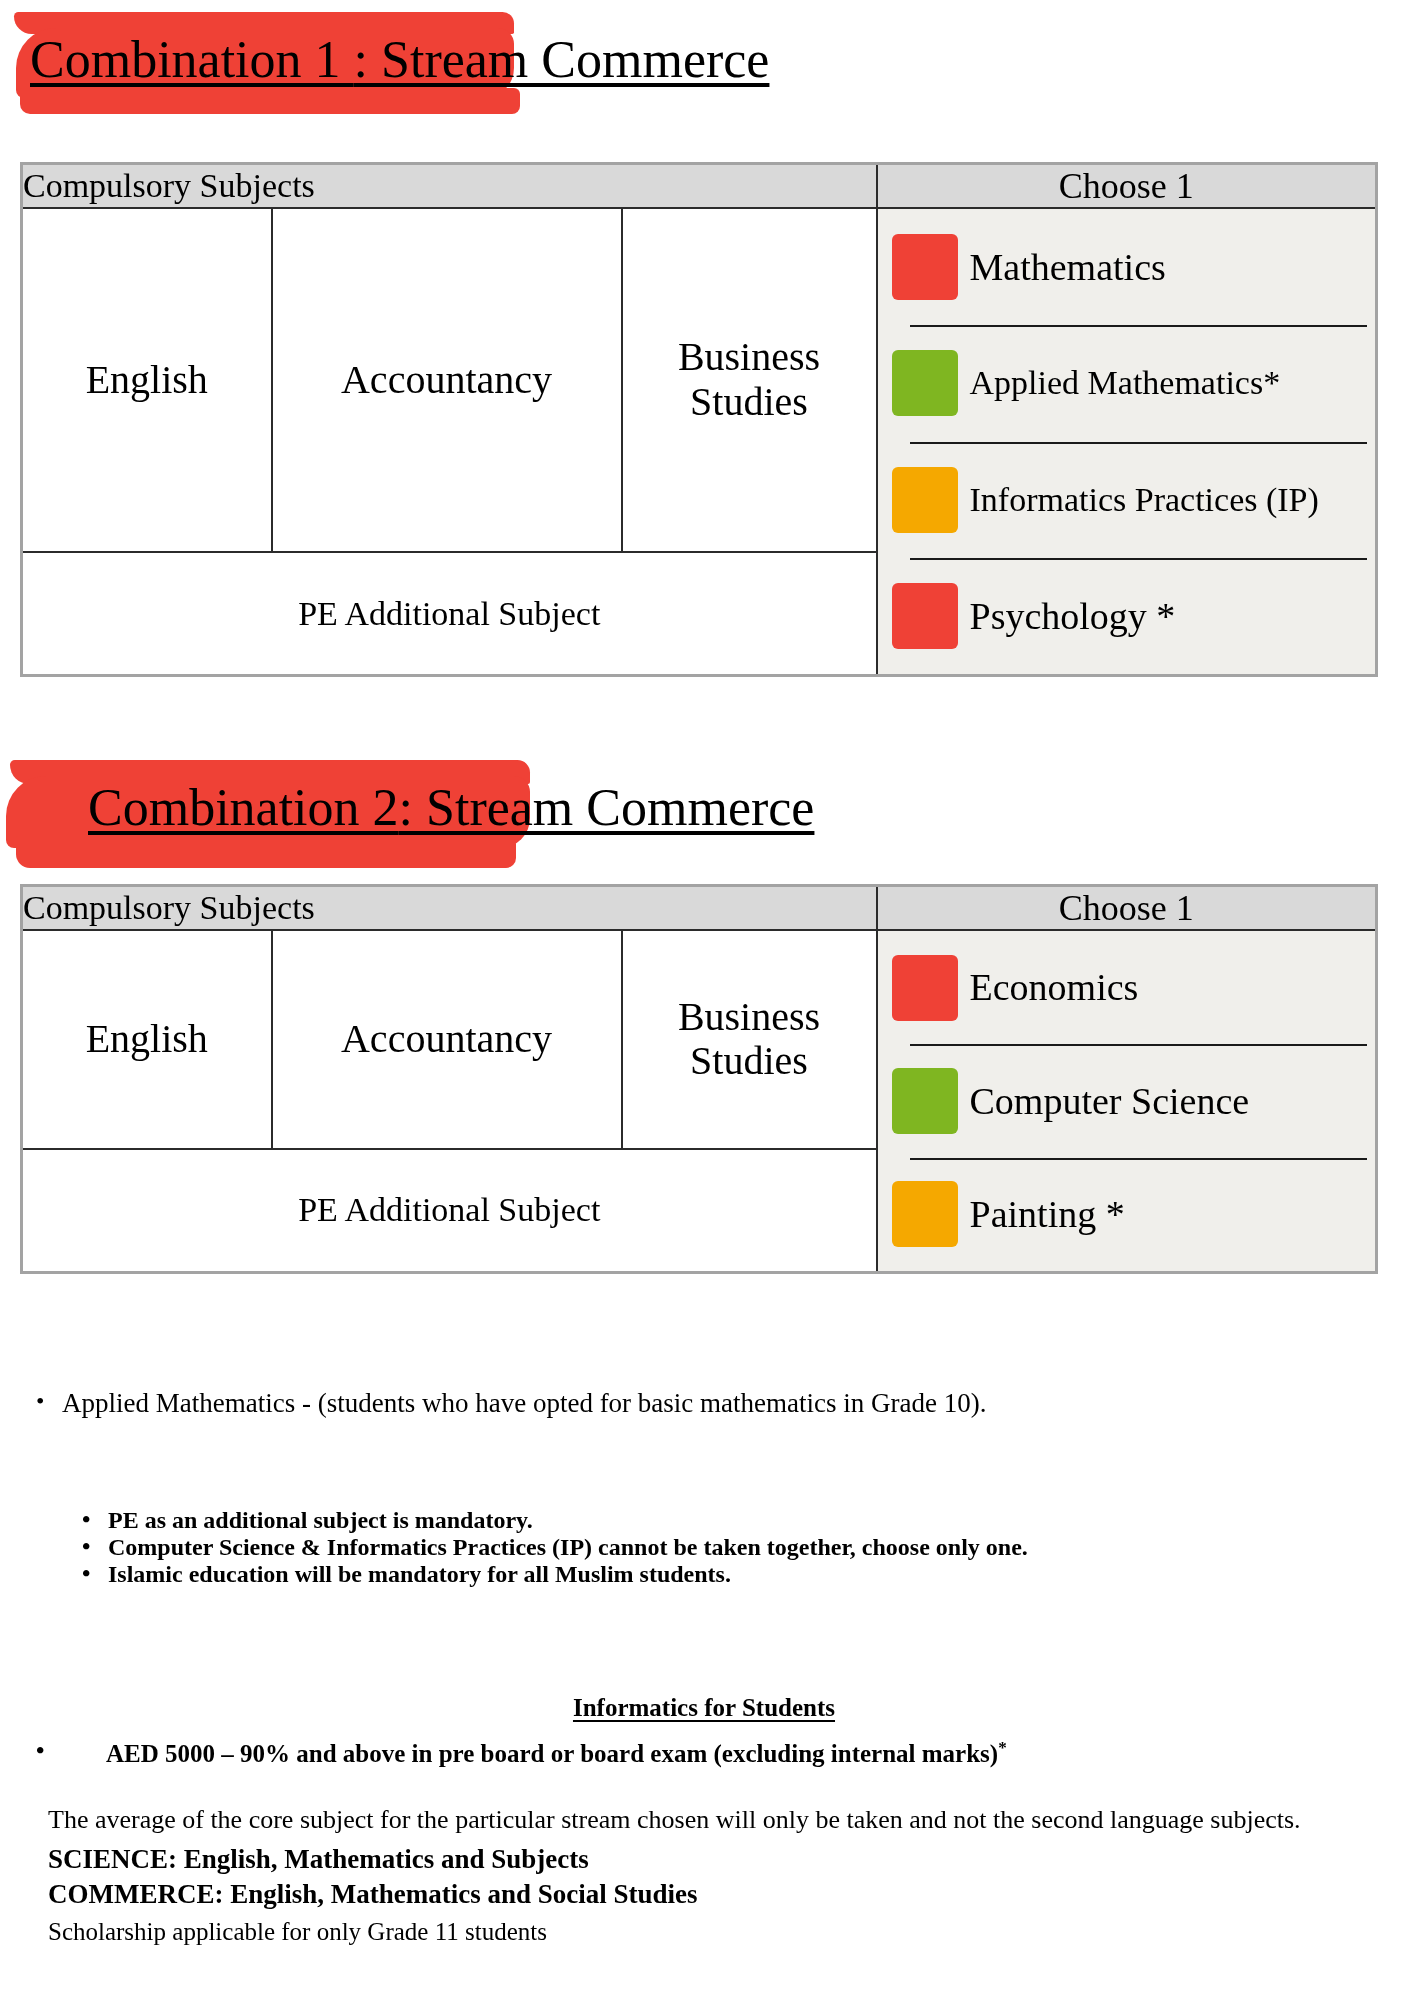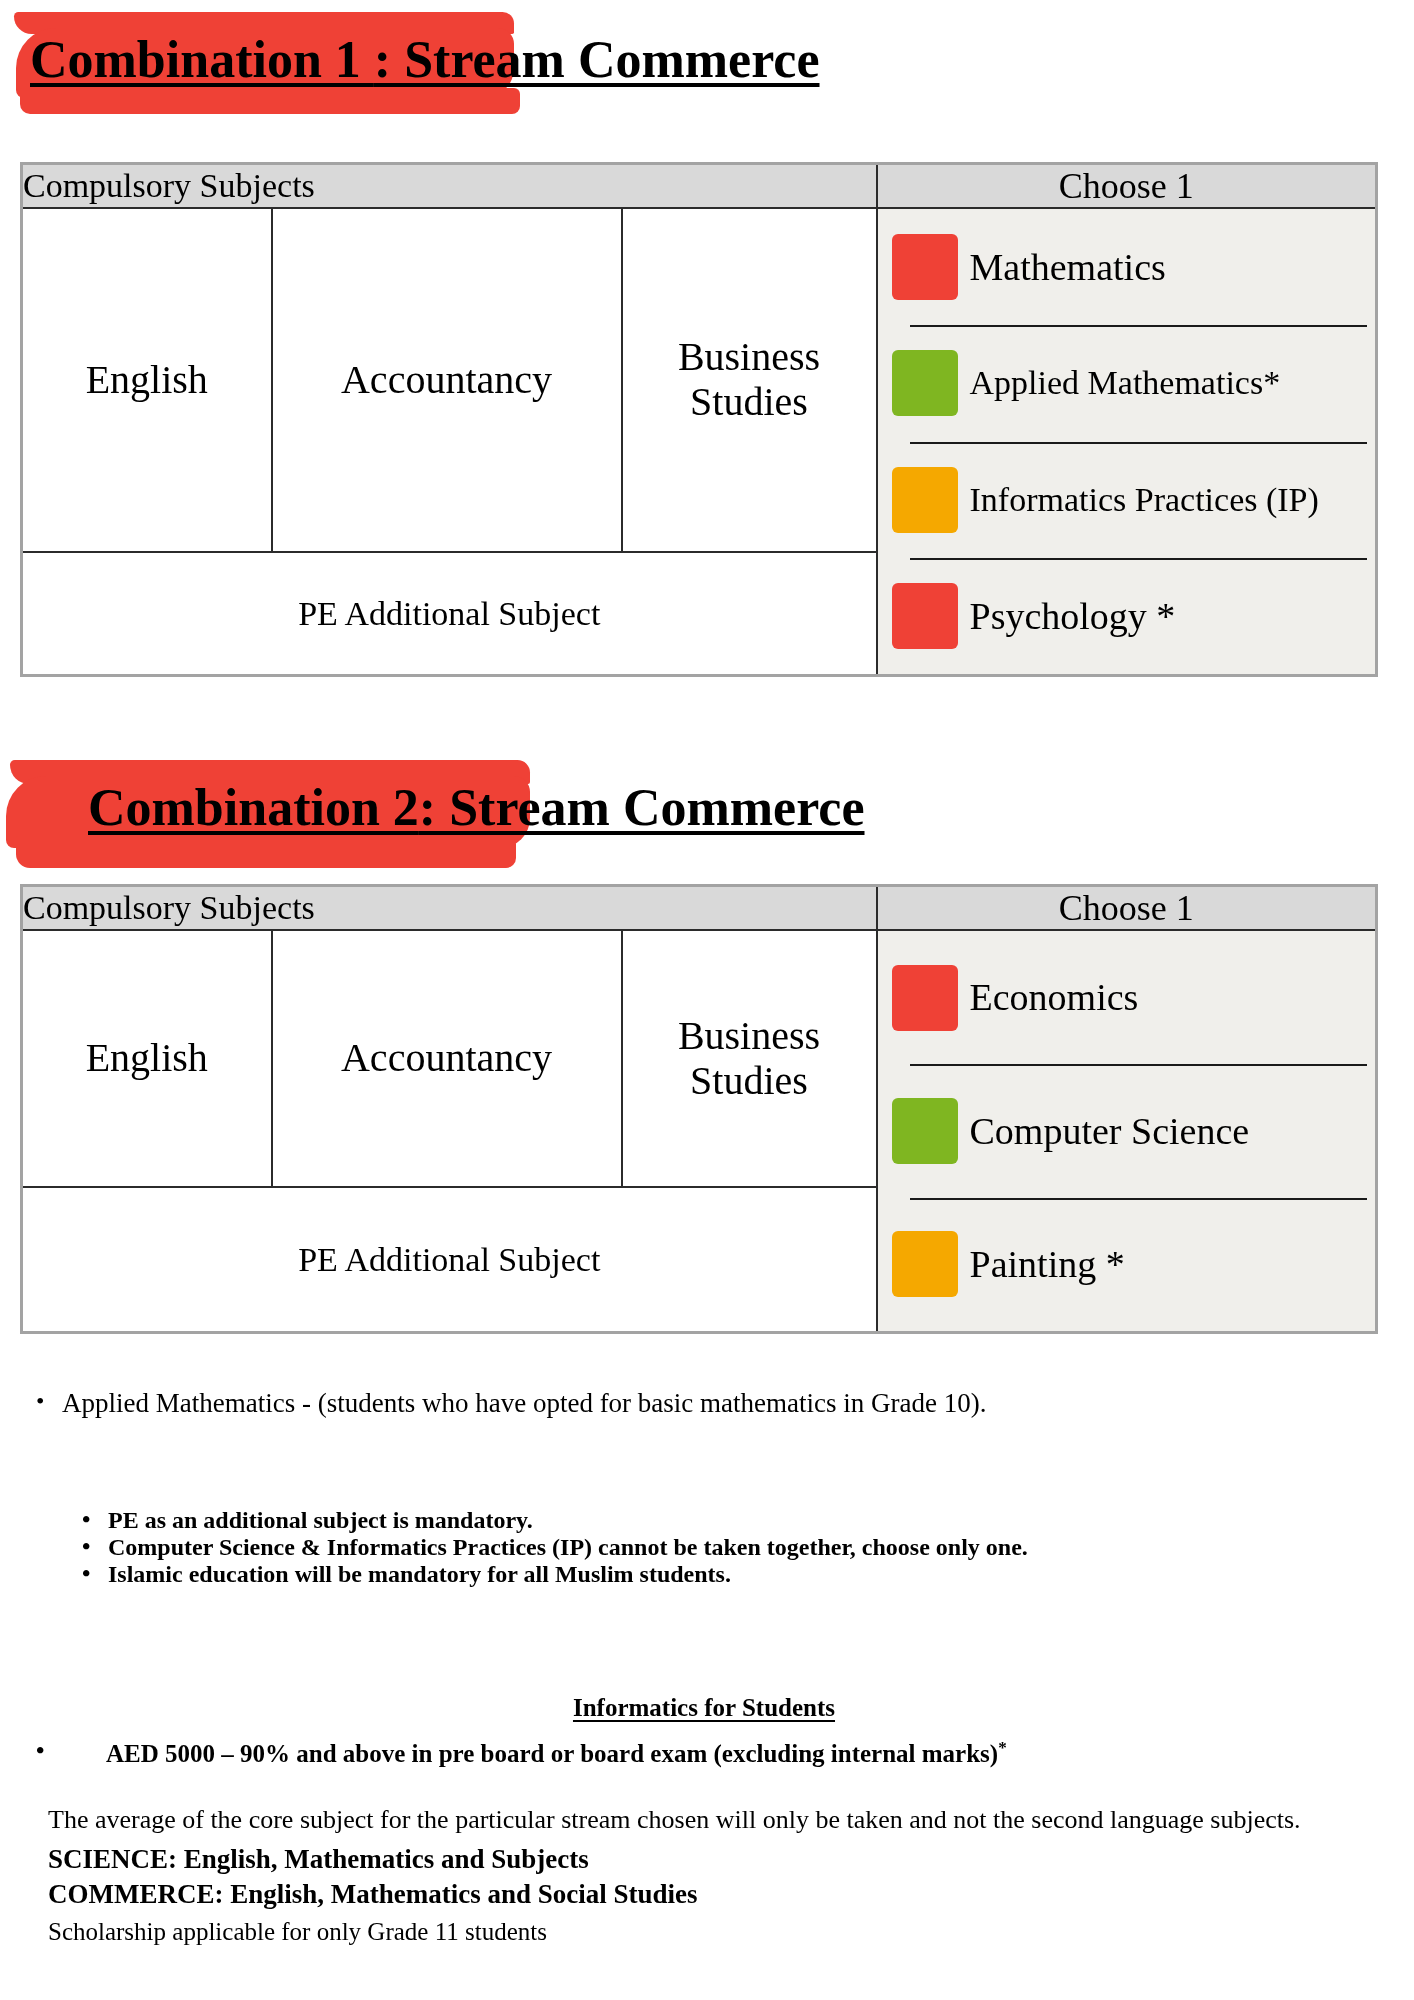--- a/index.html
+++ b/index.html
@@ -42,21 +42,20 @@
     font-family: "Liberation Serif", "DejaVu Serif", serif;
     font-size: 52px;
     line-height: 1.0;
     white-space: nowrap;
     font-weight: 400;
   }
   .heading-text .u {
     text-decoration: underline;
     text-decoration-thickness: 4px;
     text-underline-offset: 6px;
-    font-weight: bold;
   }
 
   
   .subject-table {
     border-collapse: collapse;
     table-layout: fixed;
     border: 3px solid #a3a3a3;
   }
   .subject-table td {
     border: 2px solid #2b2b2b;
@@ -261,21 +260,21 @@
     <tbody>
       <tr>
         <td class="hdr" colspan="3">Compulsory Subjects</td>
         <td class="hdr-center">Choose 1</td>
       </tr>
       <tr>
         <td class="core-cell" style="height:215px;">English</td>
         <td class="core-cell">Accountancy</td>
         <td class="core-cell">Business Studies</td>
         <td class="choose-cell" rowspan="2">
-          <div class="choice-list" style="height:400px;">
+          <div class="choice-list" style="height:340px;">
             <div class="choice-row">
               <span class="swatch" style="background:#ef4136;"></span>
               <span class="choice-label big">Economics</span>
             </div>
             <div class="choice-row">
               <span class="rule"></span>
               <span class="swatch" style="background:#7fb621;"></span>
               <span class="choice-label big">Computer Science</span>
             </div>
             <div class="choice-row">

